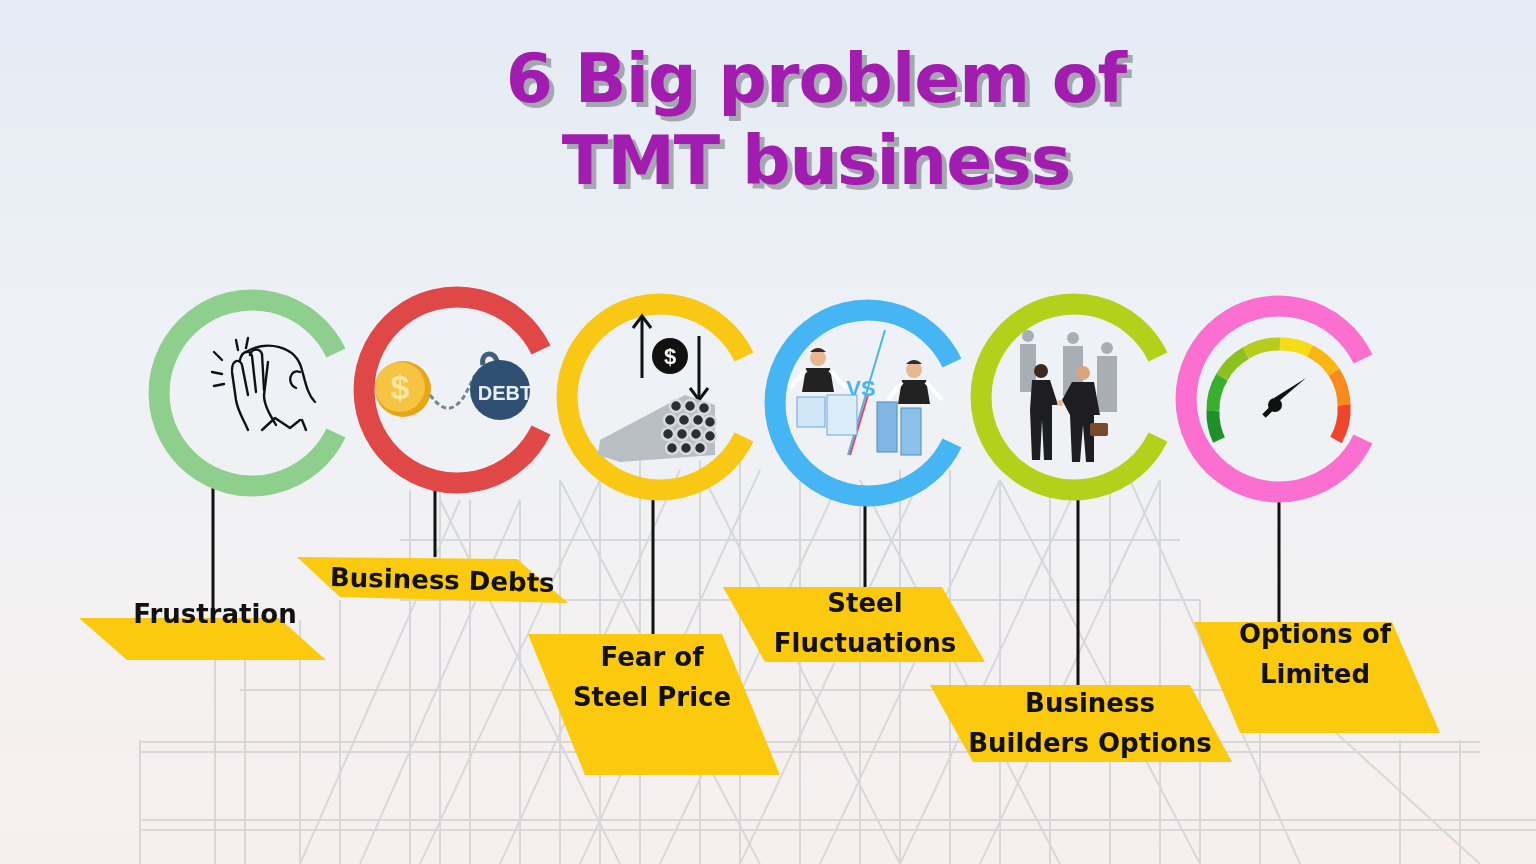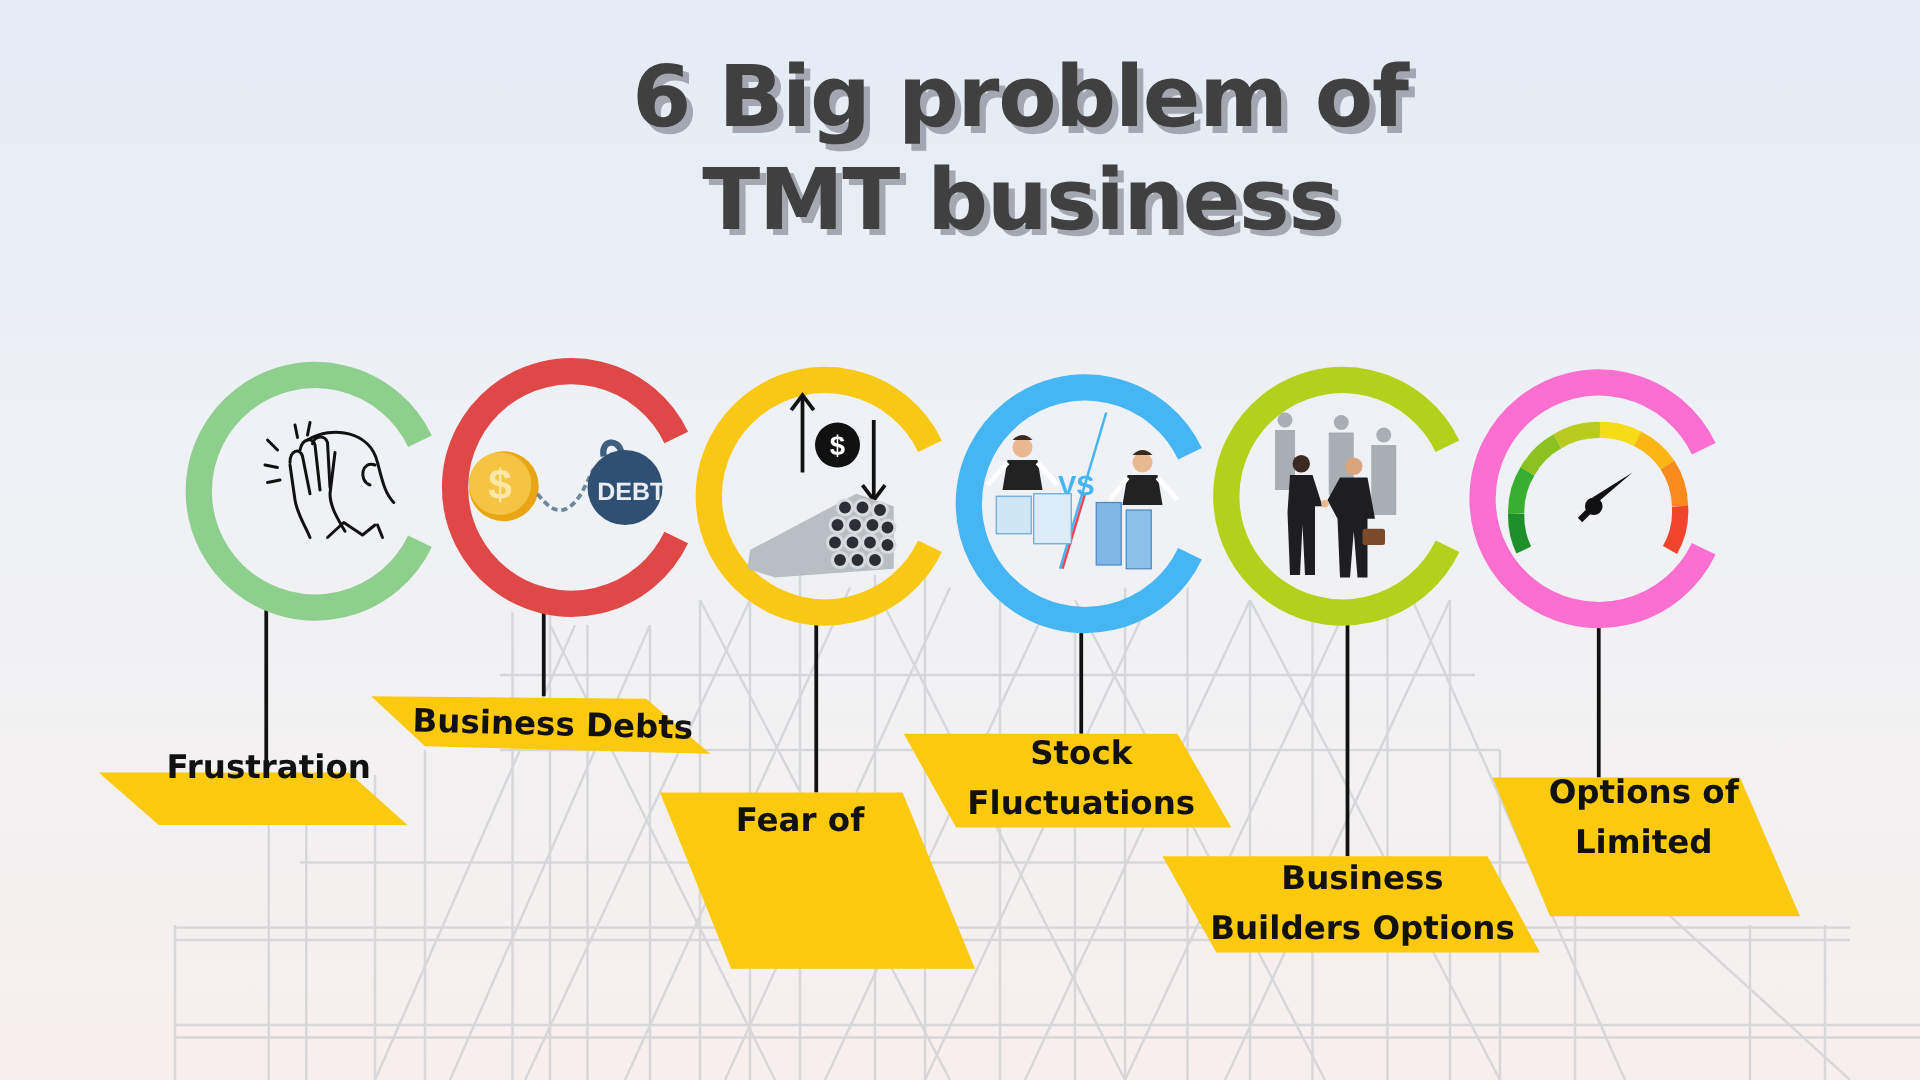--- a/index.html
+++ b/index.html
@@ -4,21 +4,21 @@
 <style>
   html, body { margin: 0; padding: 0; }
   body {
     width: 1536px; height: 864px; overflow: hidden; position: relative;
     background: linear-gradient(180deg, #e4ebf4 0%, #eef1f6 40%, #f3f1f2 70%, #f7efee 100%);
     font-family: "DejaVu Sans", "Liberation Sans", sans-serif;
   }
   .bg-scaffold { position: absolute; left: 0; top: 0; width: 1536px; height: 864px; }
   .title {
     position: absolute; left: 0; top: 38px; width: 1536px; text-align: center;
-    color: #404040; font-weight: bold; font-size: 68px; line-height: 82px;
+    color: #a21caf; font-weight: bold; font-size: 68px; line-height: 82px;
     letter-spacing: -1px;
     text-shadow: 5px 5px 0 rgba(110,110,120,0.55);
     padding-left: 96px; box-sizing: border-box;
   }
   .title div { white-space: nowrap; }
   .overlay { position: absolute; left: 0; top: 0; width: 1536px; height: 864px; }
   .label-text {
     position: absolute; text-align: center; color: #111; font-weight: bold;
     font-size: 26px; line-height: 40px; white-space: nowrap;
   }
@@ -224,25 +224,26 @@
     <polygon points="1194,622 1392,622 1440,733 1240,733"></polygon>
   </g>
 </svg>
 
 <div class="label-text" style="left:115px; top:594px; width:200px;">
   <div>Frustration</div>
 </div>
 <div class="label-text" style="left:330px; top:560px; width:220px; transform: rotate(1.5deg);">
   <div>Business Debts</div>
 </div>
-<div class="label-text" style="left:540px; top:637px; width:200px;">
+<div class="label-text" style="left:552px; top:637px; width:200px;">
   <div>Fear of</div>
+  <div>Steel Price</div>
 </div>
 <div class="label-text" style="left:755px; top:583px; width:220px;">
-  <div>Stock</div>
+  <div>Steel</div>
   <div>Fluctuations</div>
 </div>
 <div class="label-text" style="left:960px; top:683px; width:260px;">
   <div>Business</div>
   <div>Builders Options</div>
 </div>
 <div class="label-text" style="left:1210px; top:614px; width:210px;">
   <div>Options of</div>
   <div>Limited</div>
 </div>

